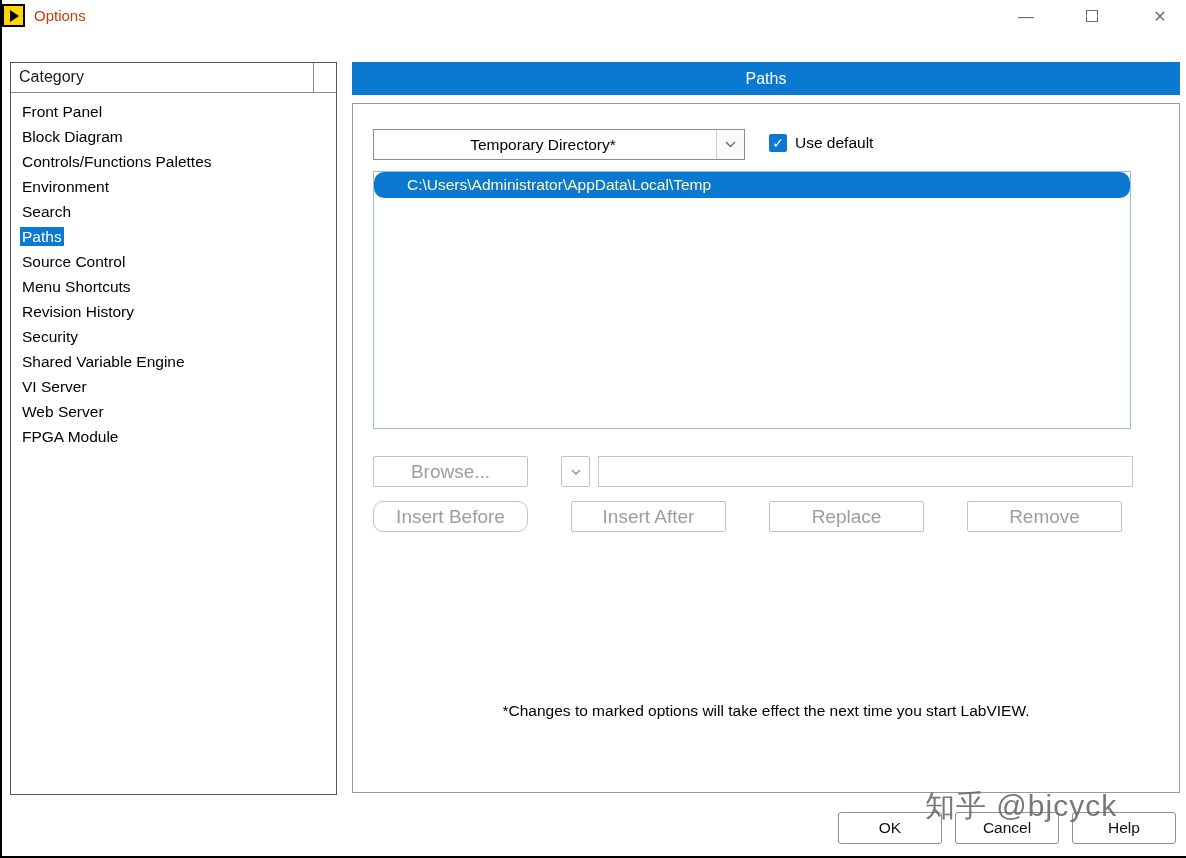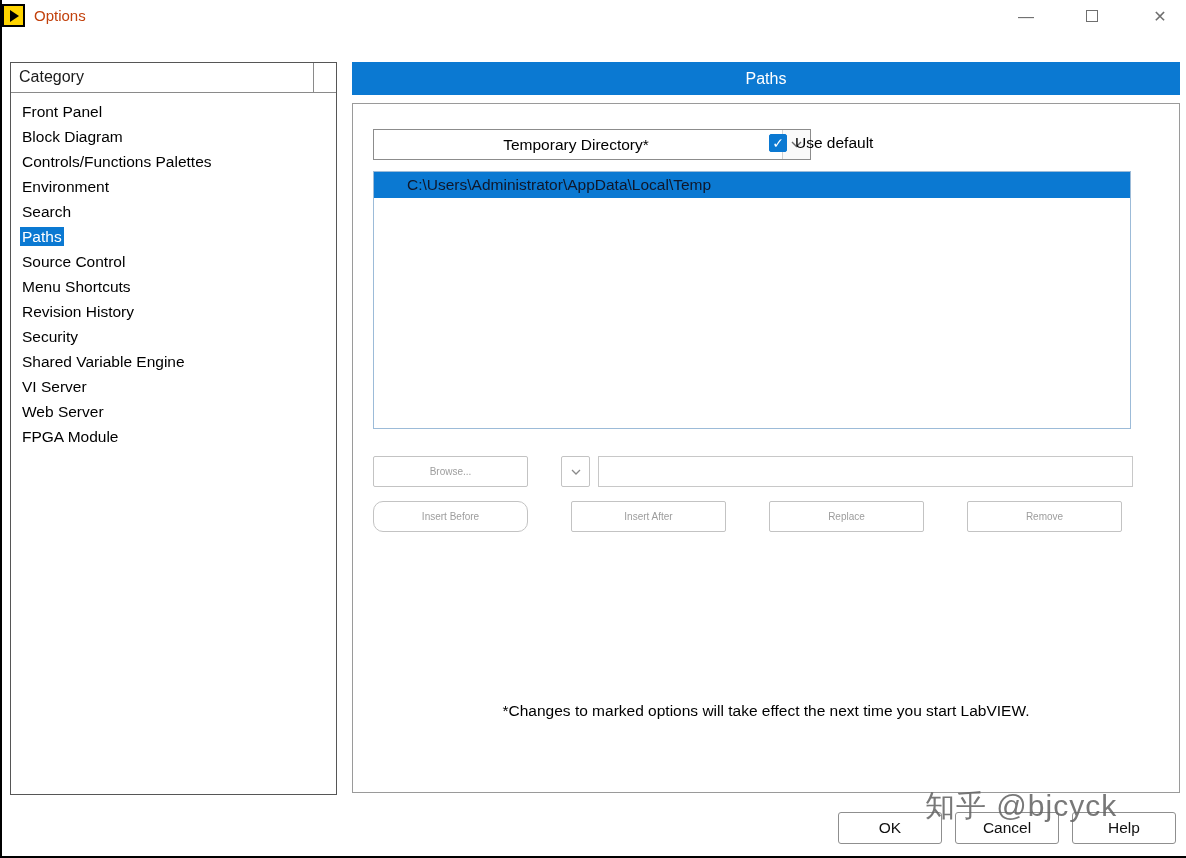--- a/index.html
+++ b/index.html
@@ -63,21 +63,21 @@
     background:var(--accent,#0b79d2); color:#fff; font-size:16px;
     text-align:center; line-height:33px;
   }
   .content-box {
     position:absolute; left:352px; top:103px; width:828px; height:690px;
     border:1px solid #9a9a9a; background:#fff;
   }
 
   
   .path-type-dropdown {
-    position:absolute; left:20px; top:25px; width:438px; height:31px;
+    position:absolute; left:20px; top:25px; width:372px; height:31px;
     border:1px solid #8c8c8c; background:#fff; cursor:default;
   }
   .path-type-dropdown .value {
     position:absolute; left:0; right:32px; top:0; bottom:0;
     text-align:center; line-height:29px; font-size:15.5px;
   }
   .dd-arrow-box {
     position:absolute; right:0; top:0; bottom:0; width:28px;
     border-left:1px solid #d0d0d0; background:#fafafa;
     display:flex; align-items:center; justify-content:center;
@@ -94,27 +94,27 @@
 
   
   .path-listbox {
     position:absolute; left:20px; top:67px; width:758px; height:258px;
     border:1px solid #9cbbd8; background:#fff; overflow:hidden;
   }
   .path-row {
     height:26px; line-height:26px; font-size:15.5px; padding-left:33px;
     white-space:nowrap; cursor:default;
   }
-  .path-row.selected { background:var(--accent,#0b79d2); color:#0f172a; }
+  .path-row.selected { background:var(--accent,#0b79d2); color:#fef9c3;border-radius:10px; }
 
   
   .btn {
     position:absolute; height:31px; background:#fff;
     border:1px solid #c3c3c3; border-radius:2px;
-    font-size:10px; color:#9d9d9d; text-align:center; line-height:29px; cursor:default;
+    font-size:19px; color:#9d9d9d; text-align:center; line-height:29px; cursor:default;
     font-family:"Liberation Sans", sans-serif;
   }
   .browse-btn { left:20px; top:352px; width:155px; }
   .mini-combo {
     position:absolute; left:208px; top:352px; width:29px; height:31px;
     border:1px solid #c3c3c3; border-radius:2px; background:#fff;
     display:flex; align-items:center; justify-content:center; cursor:default;
   }
   .new-path-input {
     position:absolute; left:245px; top:352px; width:535px; height:31px;

